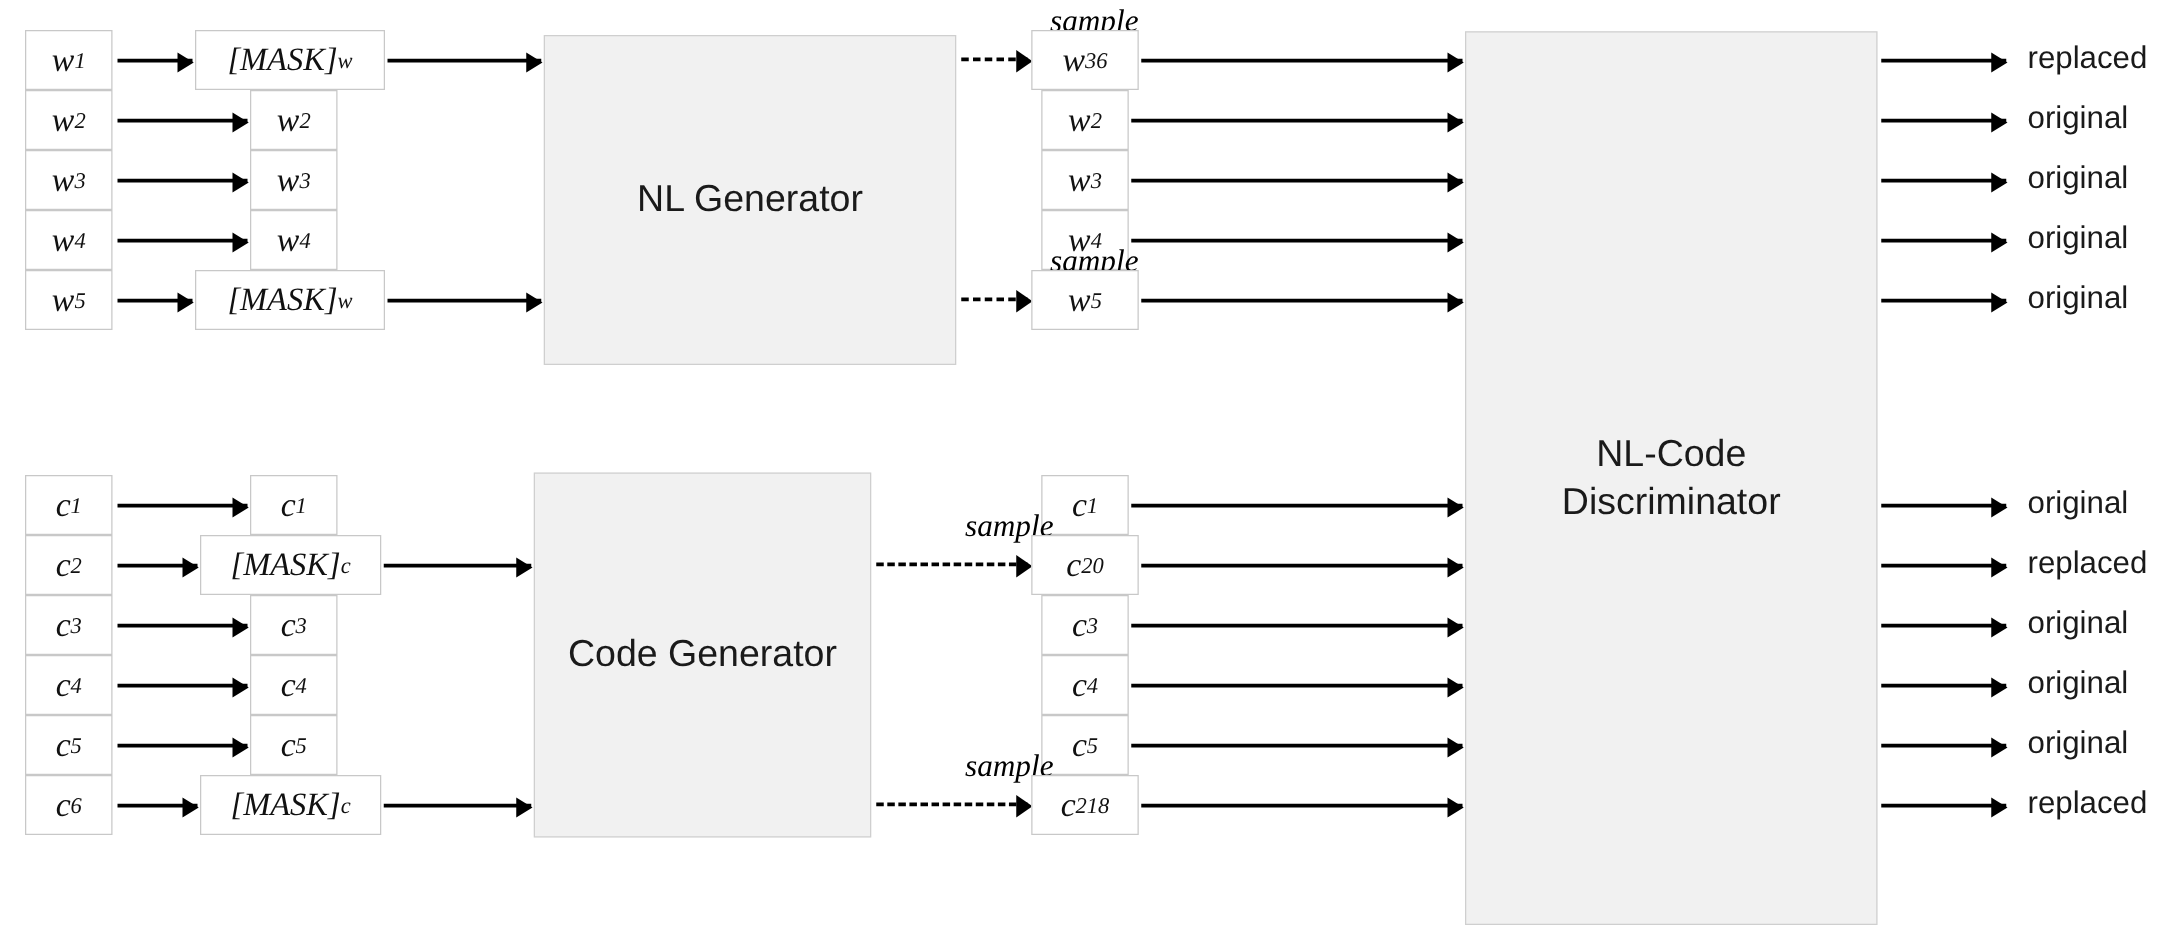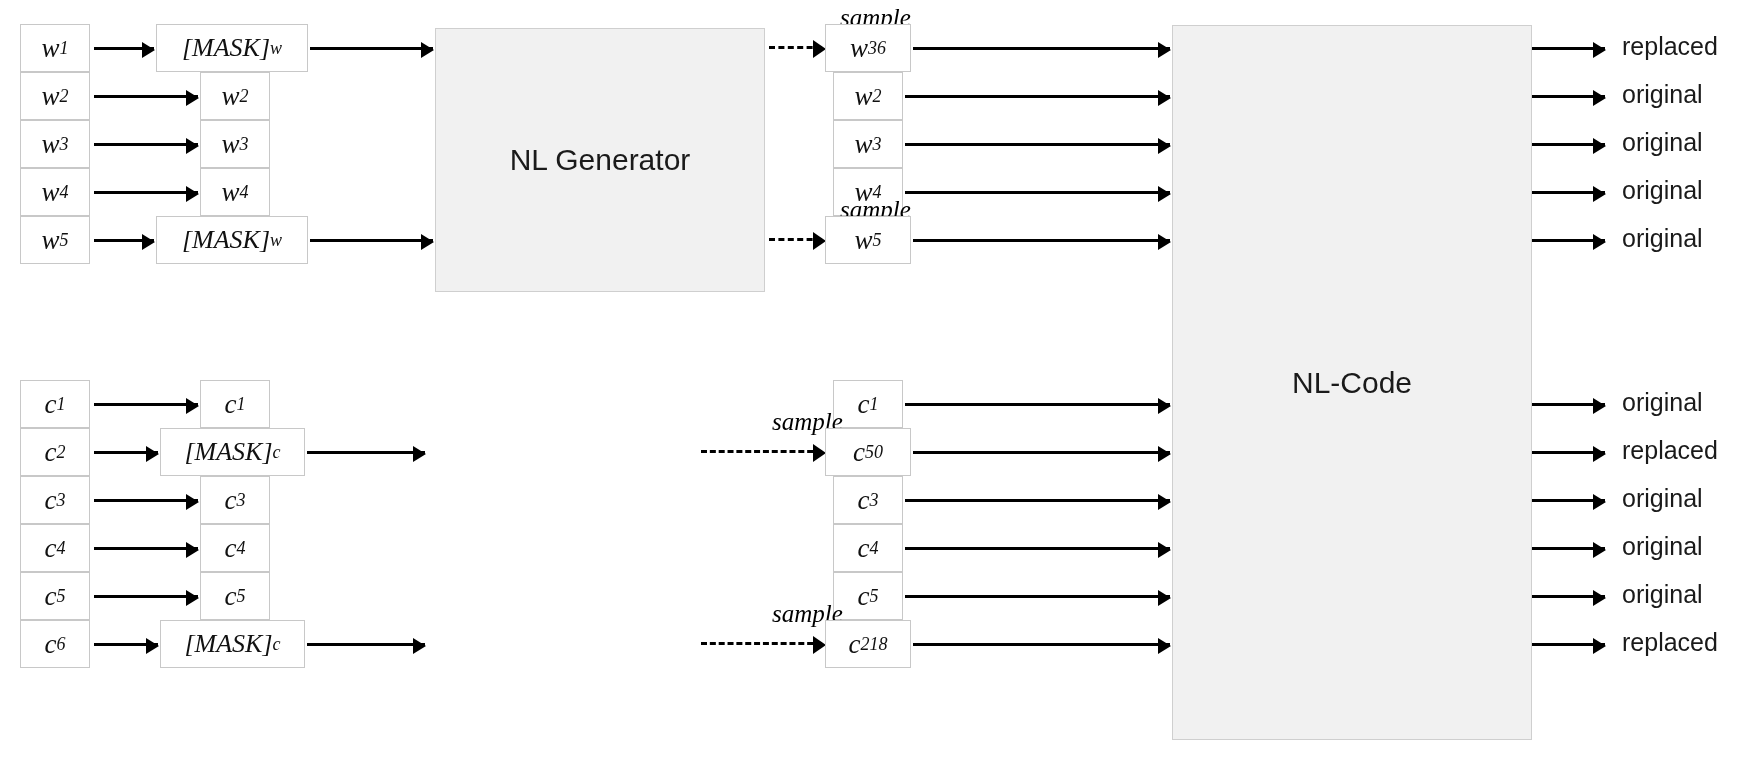--- a/index.html
+++ b/index.html
@@ -250,28 +250,31 @@
       <span>c</span>
       <span class="sub">5</span>
     </div>
     <div class="arrow" style="left: 94px; top: 594.5px; width: 104px;"></div>
     <div class="tok mask" style="left: 160px; top: 620px; width: 145px; height: 48px; z-index: 5;">
       <span>[MASK]</span>
       <span class="sub">c</span>
     </div>
     <div class="arrow" style="left: 94px; top: 642.5px; width: 64px;"></div>
     <div class="arrow" style="left: 307px; top: 642.5px; width: 118px;"></div>
+    <div class="module" style="left: 427px; top: 378px; width: 270px; height: 292px;">
+      <span>Code Generator</span>
+    </div>
     <div class="tok" style="left: 833px; top: 380px; width: 70px; height: 48px;">
       <span>c</span>
       <span class="sub">1</span>
     </div>
     <div class="arrow" style="left: 905px; top: 402.5px; width: 265px;"></div>
     <div class="tok" style="left: 825px; top: 428px; width: 86px; height: 48px; z-index: 5;">
       <span>c</span>
-      <span class="sub">50</span>
+      <span class="sub">20</span>
     </div>
     <div class="darrow" style="left: 701px; top: 450px; width: 121px;"></div>
     <div class="sample-label" style="left: 772px; top: 408px;">sample</div>
     <div class="arrow" style="left: 913px; top: 450.5px; width: 257px;"></div>
     <div class="tok" style="left: 833px; top: 476px; width: 70px; height: 48px;">
       <span>c</span>
       <span class="sub">3</span>
     </div>
     <div class="arrow" style="left: 905px; top: 498.5px; width: 265px;"></div>
     <div class="tok" style="left: 833px; top: 524px; width: 70px; height: 48px;">
@@ -296,16 +299,17 @@
     <div class="arrow" style="left: 1505px; top: 450.5px; width: 100px;"></div>
     <div class="out-label" style="left: 1622px; top: 436px;">replaced</div>
     <div class="arrow" style="left: 1505px; top: 498.5px; width: 100px;"></div>
     <div class="out-label" style="left: 1622px; top: 484px;">original</div>
     <div class="arrow" style="left: 1505px; top: 546.5px; width: 100px;"></div>
     <div class="out-label" style="left: 1622px; top: 532px;">original</div>
     <div class="arrow" style="left: 1505px; top: 594.5px; width: 100px;"></div>
     <div class="out-label" style="left: 1622px; top: 580px;">original</div>
     <div class="arrow" style="left: 1505px; top: 642.5px; width: 100px;"></div>
     <div class="out-label" style="left: 1622px; top: 628px;">replaced</div>
-    <div class="module" style="left: 1172px; top: 25px; width: 360px; height: 715px; flex-direction: column; text-align: center;">
+    <div class="module" style="left: 1172px; top: 25px; width: 330px; height: 715px; flex-direction: column; text-align: center;">
       <span>NL-Code</span>
+      <span>Discriminator</span>
     </div>
   </div>
 
 </body></html>

